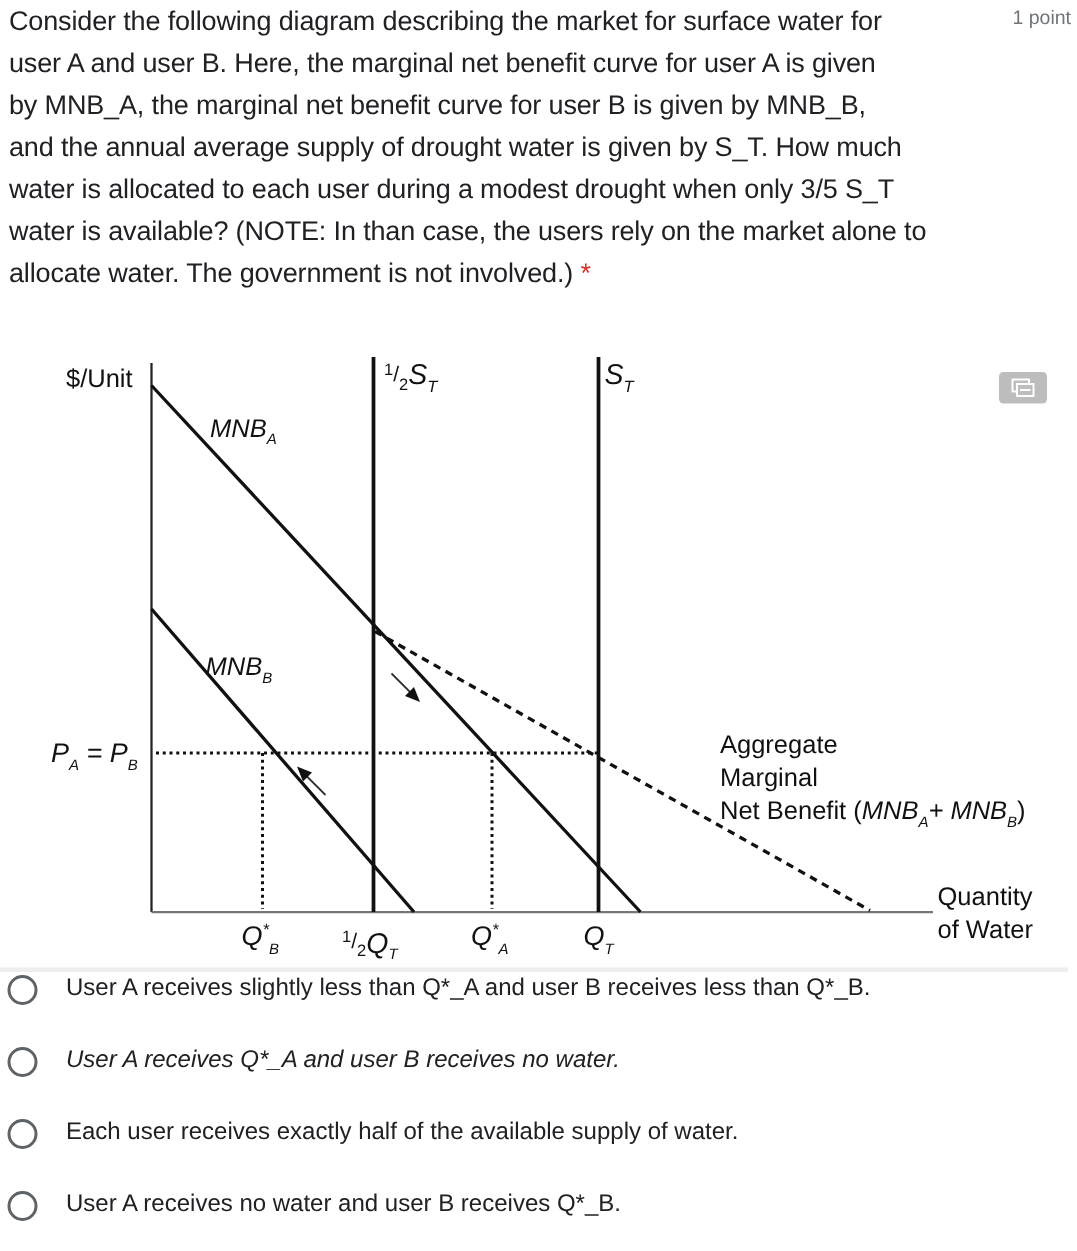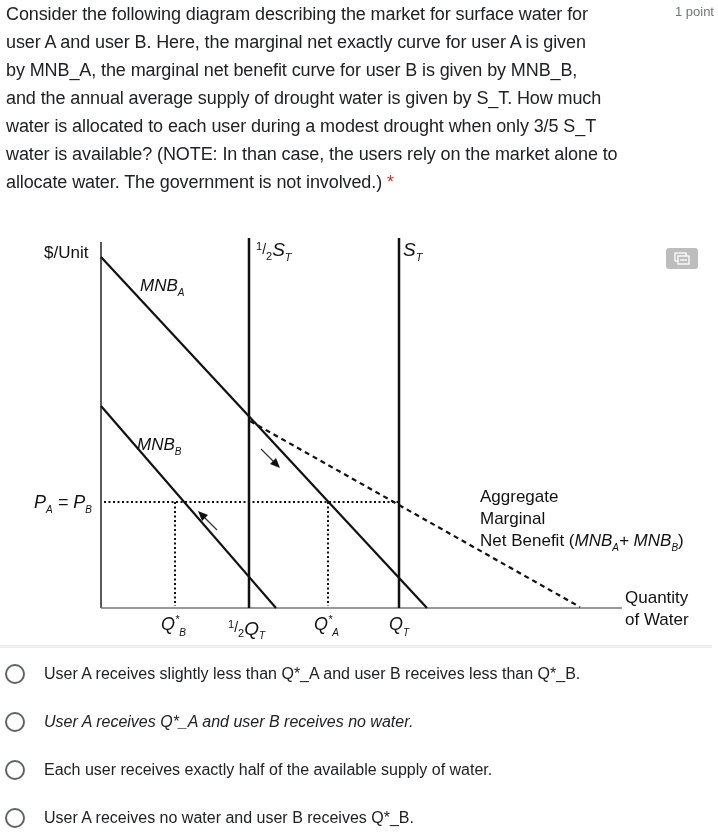--- a/index.html
+++ b/index.html
@@ -6,31 +6,31 @@
   body{width:718px;height:834px;position:relative;overflow:hidden;font-family:"Liberation Sans",sans-serif;color:#202124;}
   .question{position:absolute;left:6px;top:0;width:660px;font-size:18px;line-height:28px;letter-spacing:-0.1px;}
   .question .line{display:block;white-space:nowrap;}
   .req{color:#d93025;}
   .points{position:absolute;right:4px;top:4px;font-size:13px;color:#70757a;margin-left:24px;}
   .diagram{position:absolute;left:0;top:220px;width:718px;height:430px;}
   .img-btn{position:absolute;left:666px;top:248px;width:32px;height:21px;background:#bdbdbd;border-radius:3px;}
   .img-btn svg{position:absolute;left:8px;top:4px;}
   .divider{position:absolute;left:0;top:645px;width:712px;height:3px;background:#eeeeee;}
   .options{position:absolute;left:0;top:650px;width:718px;}
-  .opt{position:absolute;left:5px;height:48px;display:flex;align-items:center;cursor:pointer;}
+  .opt{position:absolute;left:5px;height:48px;display:flex;cursor:pointer;}
   .radio{width:20px;height:20px;border:2px solid #5f6368;border-radius:50%;box-sizing:border-box;margin-right:19px;}
   .opt-label{font-size:16px;color:#202124;white-space:nowrap;}
   svg text{font-family:"Liberation Sans",sans-serif;fill:#111;}
 </style>
 </head>
 <body>
 
 <div class="question">
   <span class="line">Consider the following diagram describing the market for surface water for</span>
-  <span class="line">user A and user B. Here, the marginal net exactly curve for user A is given</span>
+  <span class="line">user A and user B. Here, the marginal net benefit curve for user A is given</span>
   <span class="line">by MNB_A, the marginal net benefit curve for user B is given by MNB_B,</span>
   <span class="line">and the annual average supply of drought water is given by S_T. How much</span>
   <span class="line">water is allocated to each user during a modest drought when only 3/5 S_T</span>
   <span class="line">water is available? (NOTE: In than case, the users rely on the market alone to</span>
   <span class="line"><span>allocate water. The government is not involved.)</span> <span class="req">*</span></span>
 </div>
 <div class="points">1 point</div>
 
 <svg class="diagram" width="718" height="430" viewBox="0 220 718 430" xmlns="http://www.w3.org/2000/svg">
 

